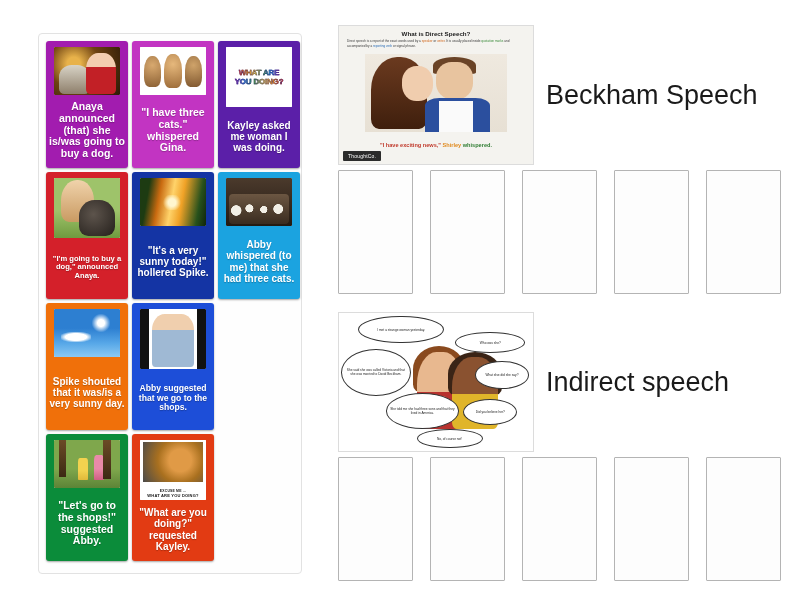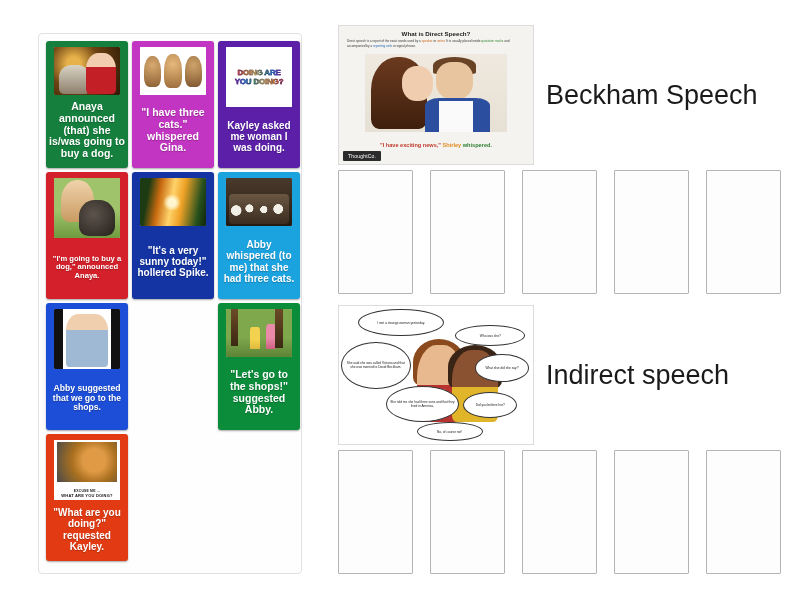--- a/index.html
+++ b/index.html
@@ -208,40 +208,40 @@
       background:#3a2416; border-radius:50% 50% 18% 18%; }
 </style>
 </head>
 <body>
 
 <div id="stage">
 
   <div id="card-tray">
     <div class="tray-grid">
 
-      <div class="card" style="background:#15803d">
+      <div class="card" style="background:#a21caf">
         <div class="card-img">
           <div class="sc sc-girl-dog"></div>
         </div>
         <div class="card-text fs-11">Anaya announced (that) she is/was going to buy a dog.</div>
       </div>
 
       <div class="card" style="background:#c234c2">
         <div class="card-img">
           <div class="sc sc-kittens">
               <span class="mid"></span>
             </div>
         </div>
         <div class="card-text fs-11">"I have three cats." whispered Gina.</div>
       </div>
 
       <div class="card" style="background:#5b1fa8">
         <div class="card-img tall">
           <div class="sc sc-rainbow">
-            <span class="rb-line rb1">DOING ARE</span>
+            <span class="rb-line rb1">WHAT ARE</span>
             <span class="rb-line rb2">YOU DOING?</span>
           </div>
         </div>
         <div class="card-text fs-10">Kayley asked me woman I was doing.</div>
       </div>
 
       <div class="card" style="background:#d4202a">
         <div class="card-img tall">
           <div class="sc sc-girl-cat"></div>
         </div>
@@ -255,20 +255,26 @@
         <div class="card-text fs-10">"It's a very sunny today!" hollered Spike.</div>
       </div>
 
       <div class="card" style="background:#1ba3e0">
         <div class="card-img">
           <div class="sc sc-cats-many"></div>
         </div>
         <div class="card-text fs-10">Abby whispered (to me) that she had three cats.</div>
       </div>
 
+      <div class="card" style="background:#f0700a">
+        <div class="card-img">
+          <div class="sc sc-sky"></div>
+        </div>
+        <div class="card-text fs-10">Spike shouted that it was/is a very sunny day.</div>
+      </div>
 
       <div class="card" style="background:#1d4ed8">
         <div class="card-img tall">
           <div class="sc sc-hug">
               <span class="body"></span>
             </div>
         </div>
         <div class="card-text fs-9">Abby suggested that we go to the shops.</div>
       </div>
 
@@ -332,21 +338,21 @@
 
     <div class="slot-row" style="top:145px;">
       <div class="slot"></div>
       <div class="slot"></div>
       <div class="slot"></div>
       <div class="slot"></div>
       <div class="slot"></div>
     </div>
   </div>
 
-  <div class="group" style="top:305px;">
+  <div class="group" style="top:312px;">
     <div class="group-head">
 
       <div class="group-banner">
         <div class="is-art">
           <span class="is-hair1"></span>
             <span class="is-face1"></span>
           <span class="is-hair2"></span>
             <span class="is-face2"></span>
 
           <div class="bub" style="left:10%;top:2%;width:44%;height:20%;">I met a strange woman yesterday.</div>

